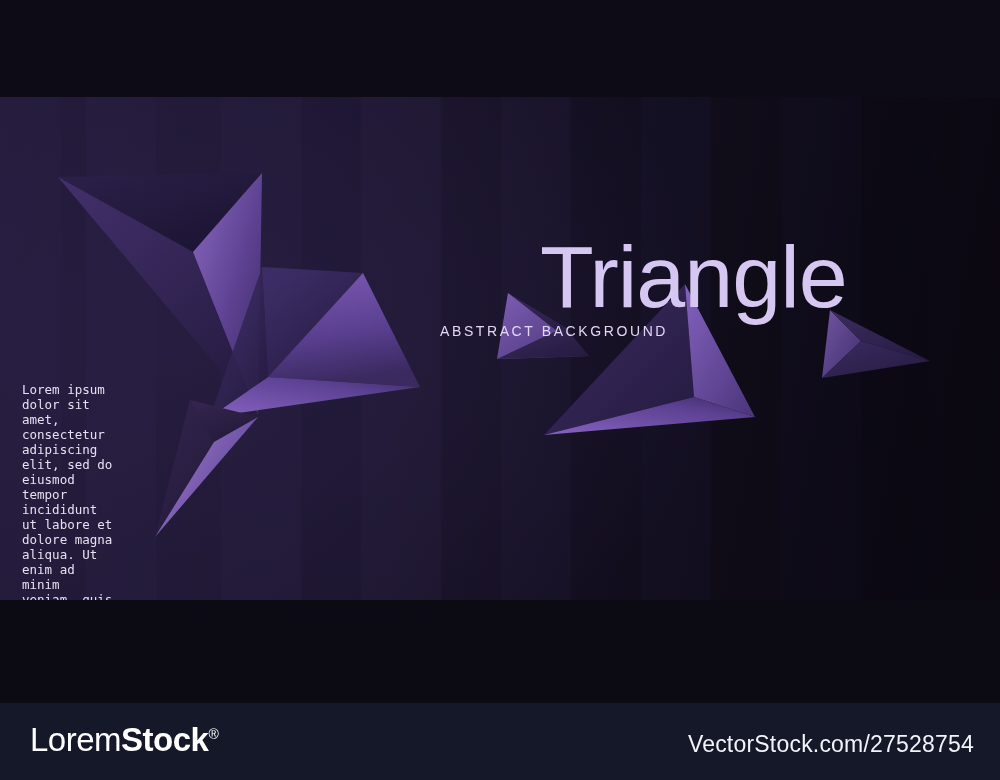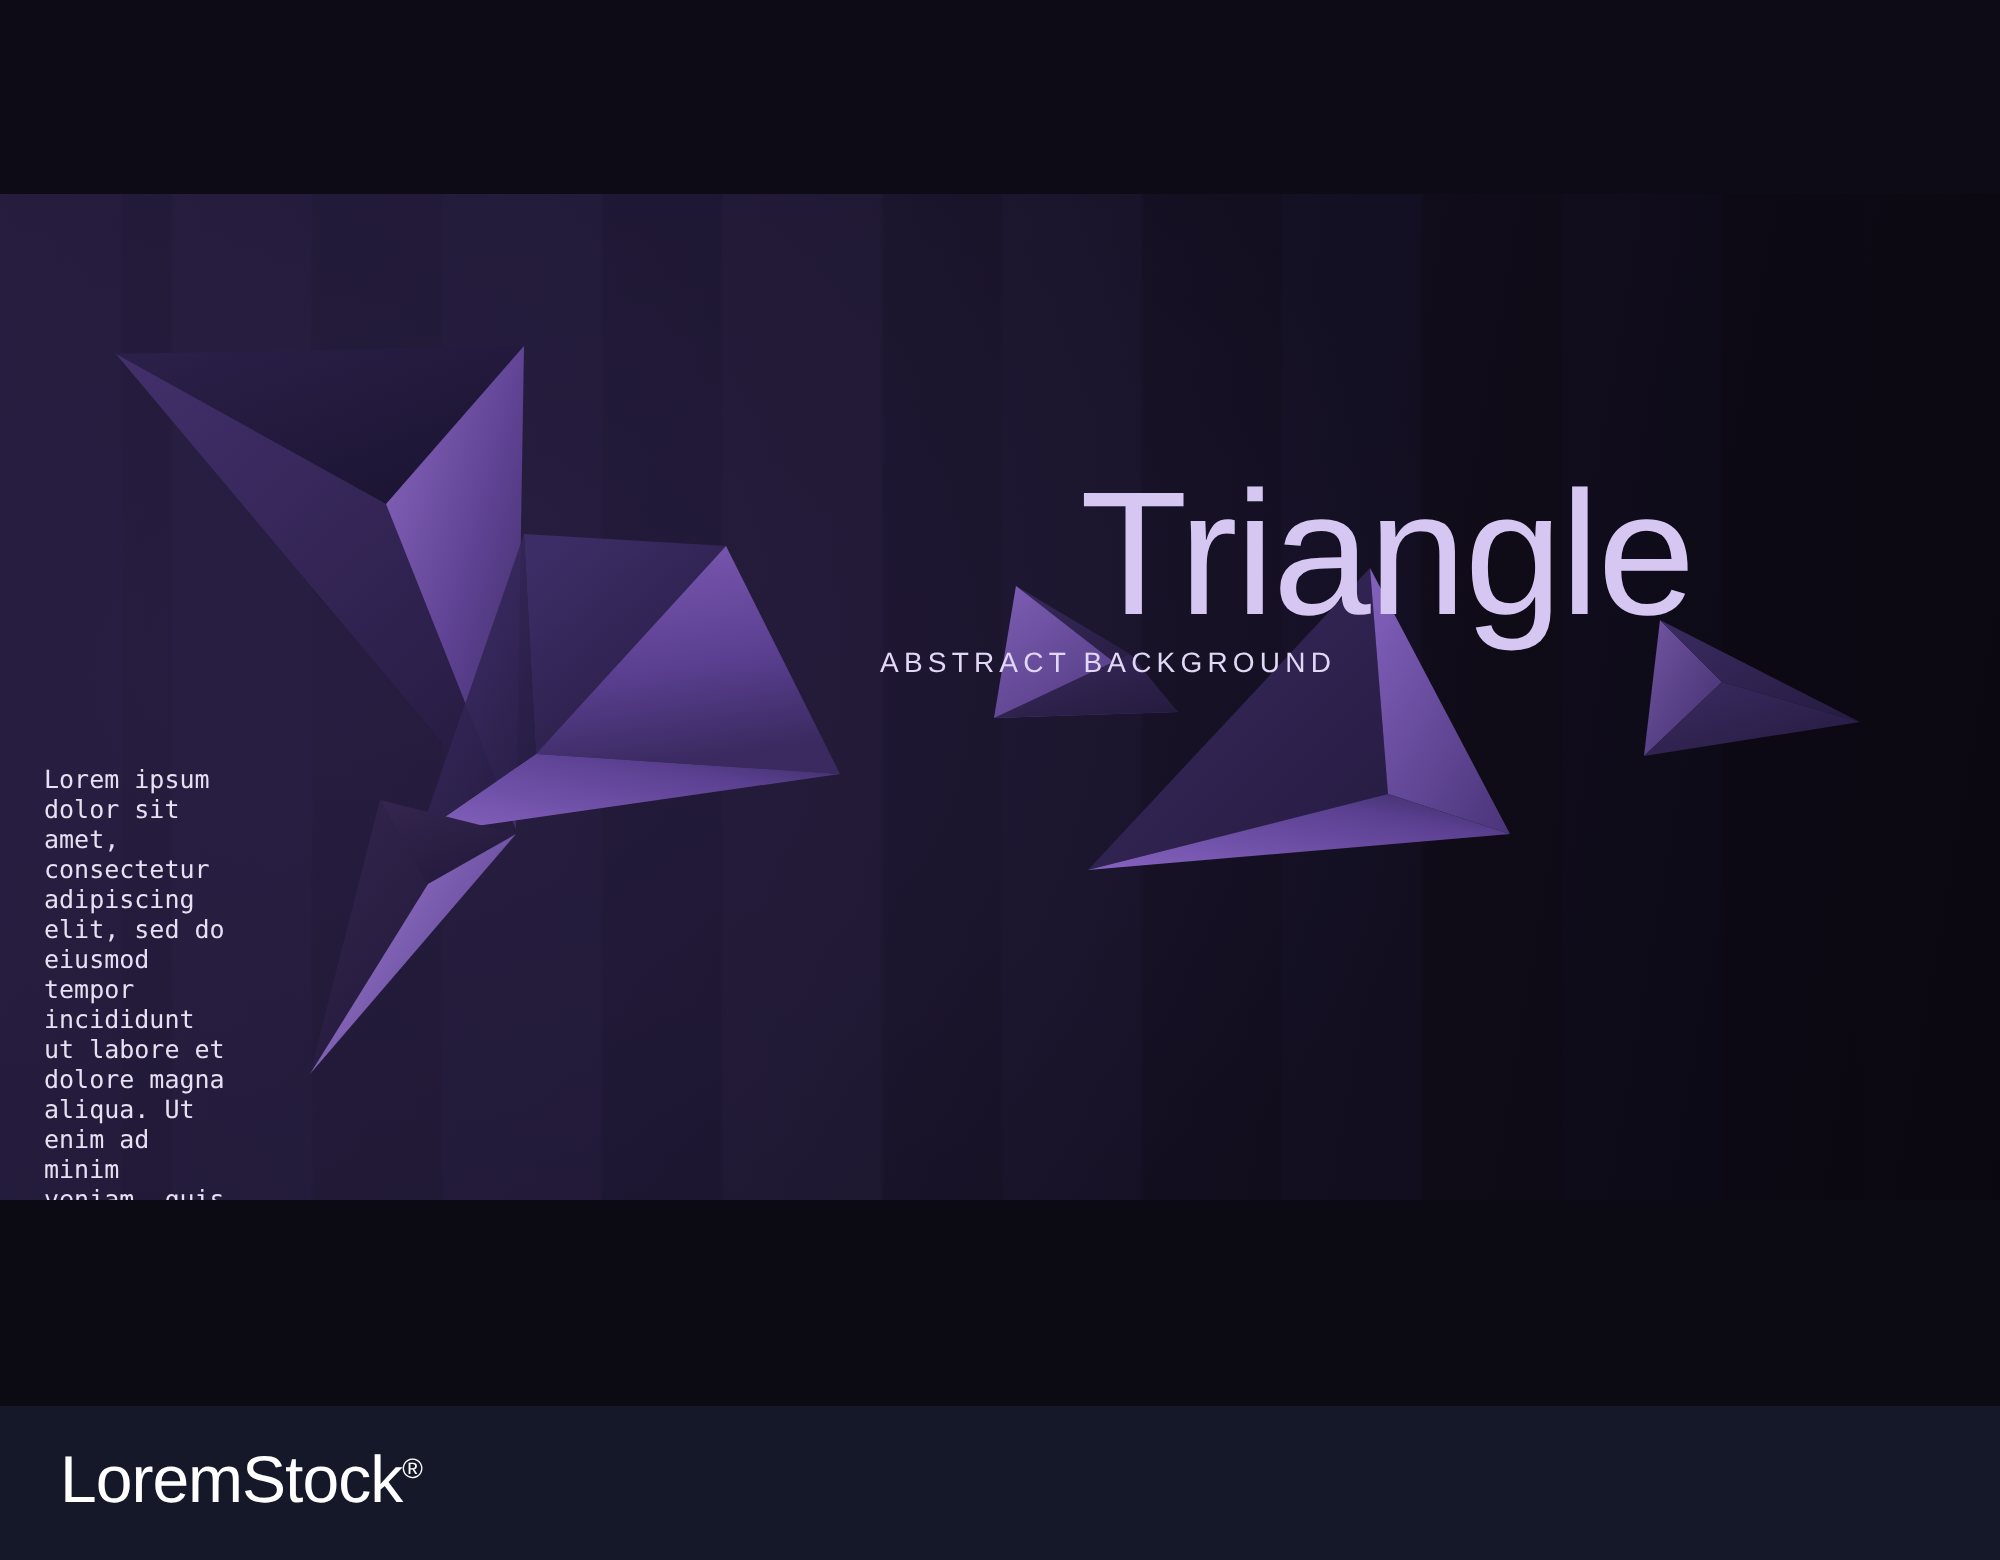--- a/index.html
+++ b/index.html
@@ -152,21 +152,21 @@
   .brand {
     position: absolute;
     left: 30px;
     top: 721px;
     font-size: 33px;
     color: #ffffff;
     white-space: nowrap;
     letter-spacing: -0.5px;
   }
   .brand .brand-light { font-weight: 300; }
-  .brand .brand-bold  { font-weight: 400; }
+  .brand .brand-bold  { font-weight: 700; }
   .brand .brand-reg {
     font-size: 14px;
     vertical-align: super;
     font-weight: 400;
   }
   .footer-url {
     position: absolute;
     right: 26px;
     top: 731px;
     font-size: 23px;
@@ -286,14 +286,15 @@
   </div>
 
   <div class="letterbox-mid"></div>
 
   <div class="footer"></div>
 
   <div class="brand">
     <span class="brand-light">Lorem</span><span class="brand-bold">Stock</span><span class="brand-reg">®</span>
   </div>
 
+  <div class="footer-url">VectorStock.com/27528754</div>
 
 </div>
 
 </body></html>

